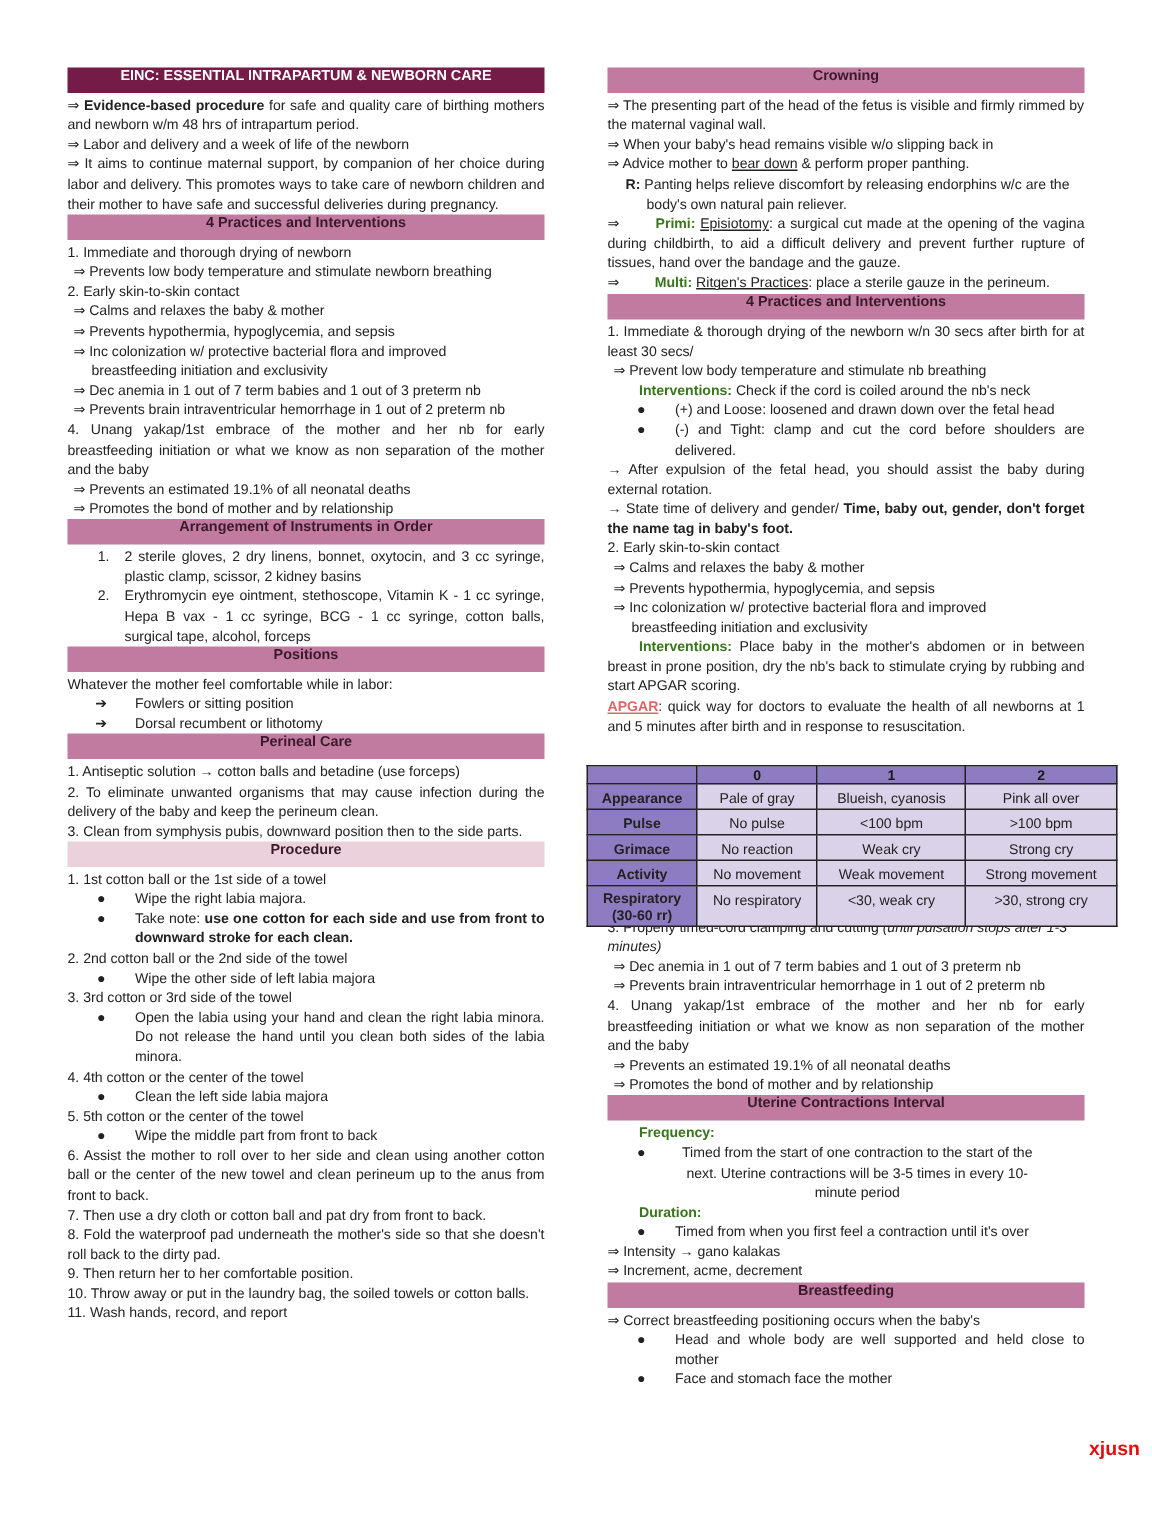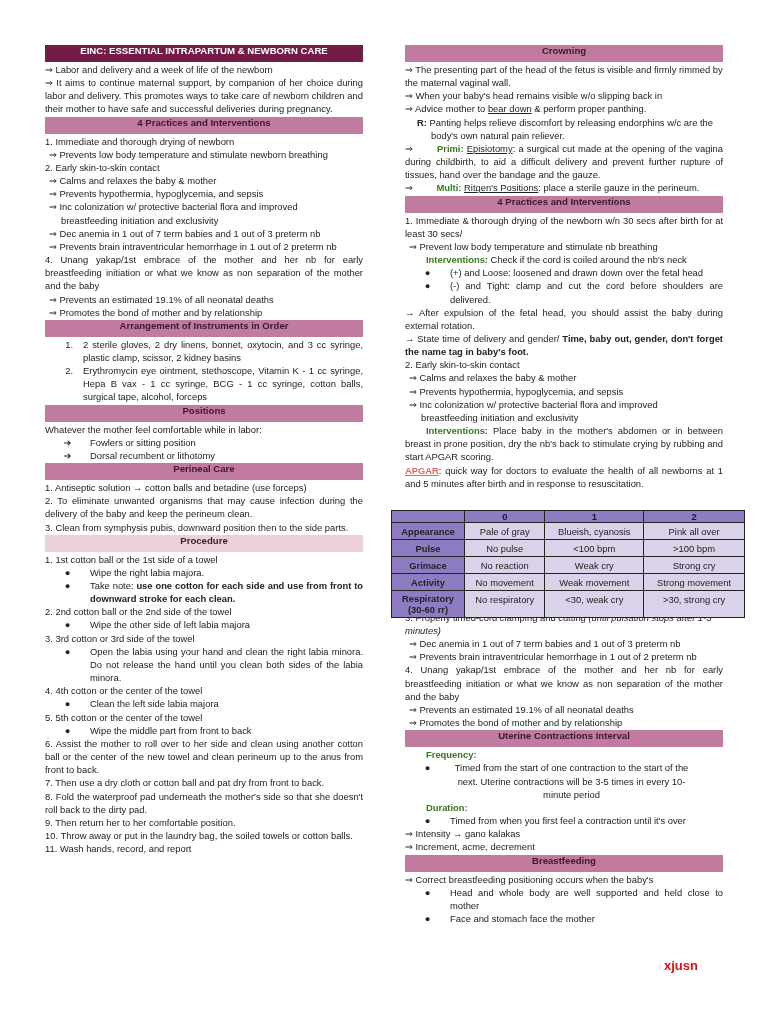--- a/index.html
+++ b/index.html
@@ -27,28 +27,29 @@
   .ital { font-style: italic; }
   .green { color: #38761d; font-weight: bold; padding-left: 21px; }
   .red { color: #e06666; font-weight: bold; text-decoration: underline; }
   .ul { text-decoration: underline; }
   table.apgar { position: absolute; left: 391px; top: 510px; border-collapse: collapse;
                 width: 354px; font-size: 9.4px; }
   table.apgar td, table.apgar th { border: 1px solid #222; text-align: center; padding: 0; height: 16px; }
   table.apgar th { background: #8e7cc3; font-weight: bold; color: #1a1a1a; height: 11px; line-height: 11px; }
   table.apgar td.rh { background: #8e7cc3; font-weight: bold; width: 72px; margin-left: 32px; }
   table.apgar td { background: #d9d2e9; }
-  .watermark { position: absolute; left: 664px; top: 958px; color: #e01010; font-weight: bold; font-size: 13px; }
+  .watermark { position: absolute; left: 726px; top: 958px; color: #e01010; font-weight: bold; font-size: 13px; }
 </style>
 </head>
 <body>
 
 <div class="col left">
   <div class="hdr dark">EINC: ESSENTIAL INTRAPARTUM &amp; NEWBORN CARE</div>
 
+  <p class="p"><span>⇒</span> <span class="bold">Evidence-based procedure</span><span> for safe and quality care of birthing mothers and newborn w/m 48 hrs of intrapartum period.</span></p>
   <p class="p"><span>⇒</span> <span>Labor and delivery and a week of life of the newborn</span></p>
   <p class="p"><span>⇒</span> <span>It aims to continue maternal support, by companion of her choice during labor and delivery. This promotes ways to take care of newborn children and their mother to have safe and successful deliveries during pregnancy.</span></p>
 
   <div class="hdr">4 Practices and Interventions</div>
   <p class="p">1. Immediate and thorough drying of newborn</p>
   <p class="p ind1">⇒  Prevents low body temperature and stimulate newborn breathing</p>
   <p class="p">2. Early skin-to-skin contact</p>
   <p class="p ind1">⇒ Calms and relaxes the baby &amp; mother</p>
   <p class="p ind1">⇒ Prevents hypothermia, hypoglycemia, and sepsis</p>
   <p class="p ind1">⇒ Inc colonization w/ protective bacterial flora and improved</p>
@@ -125,21 +126,21 @@
   <p class="p">11. Wash hands, record, and report</p>
 </div>
 
 <div class="col right">
   <div class="hdr">Crowning</div>
   <p class="p" style="text-align:left">⇒ The presenting part of the head of the fetus is visible and firmly rimmed by the maternal vaginal wall.</p>
   <p class="p">⇒ When your baby's head remains visible w/o slipping back in</p>
   <p class="p"><span>⇒ Advice mother to </span><span class="ul">bear down</span><span> &amp; perform proper panthing.</span></p>
   <p class="p" style="padding-left:26px;text-indent:-14px;text-align:left"><span class="bold">R:</span><span> Panting helps relieve discomfort by releasing endorphins w/c are the body's own natural pain reliever.</span></p>
   <p class="p"><span>⇒ </span><span class="green">Primi:</span> <span class="ul">Episiotomy</span><span>: a surgical cut made at the opening of the vagina during childbirth, to aid a difficult delivery and prevent further rupture of tissues, hand over the bandage and the gauze.</span></p>
-  <p class="p"><span>⇒  </span><span class="green">Multi:</span> <span class="ul">Ritgen's Positions</span><span>: place a sterile gauze in the perineum.</span></p>
+  <p class="p"><span>⇒  </span><span class="green">Multi:</span> <span class="ul">Ritgen's Practices</span><span>: place a sterile gauze in the perineum.</span></p>
 
   <div class="hdr">4 Practices and Interventions</div>
   <p class="p">1. Immediate &amp; thorough drying of the newborn w/n 30 secs after birth for at least 30 secs/</p>
   <p class="p ind1">⇒ Prevent low body temperature and stimulate nb breathing</p>
   <p class="p"><span class="green">Interventions:</span><span> Check if the cord is coiled around the nb's neck</span></p>
   <div class="bul">
       <span class="b">●</span>
       <span class="t">(+) and Loose: loosened and drawn down over the fetal head</span>
     </div>
   <div class="bul">

